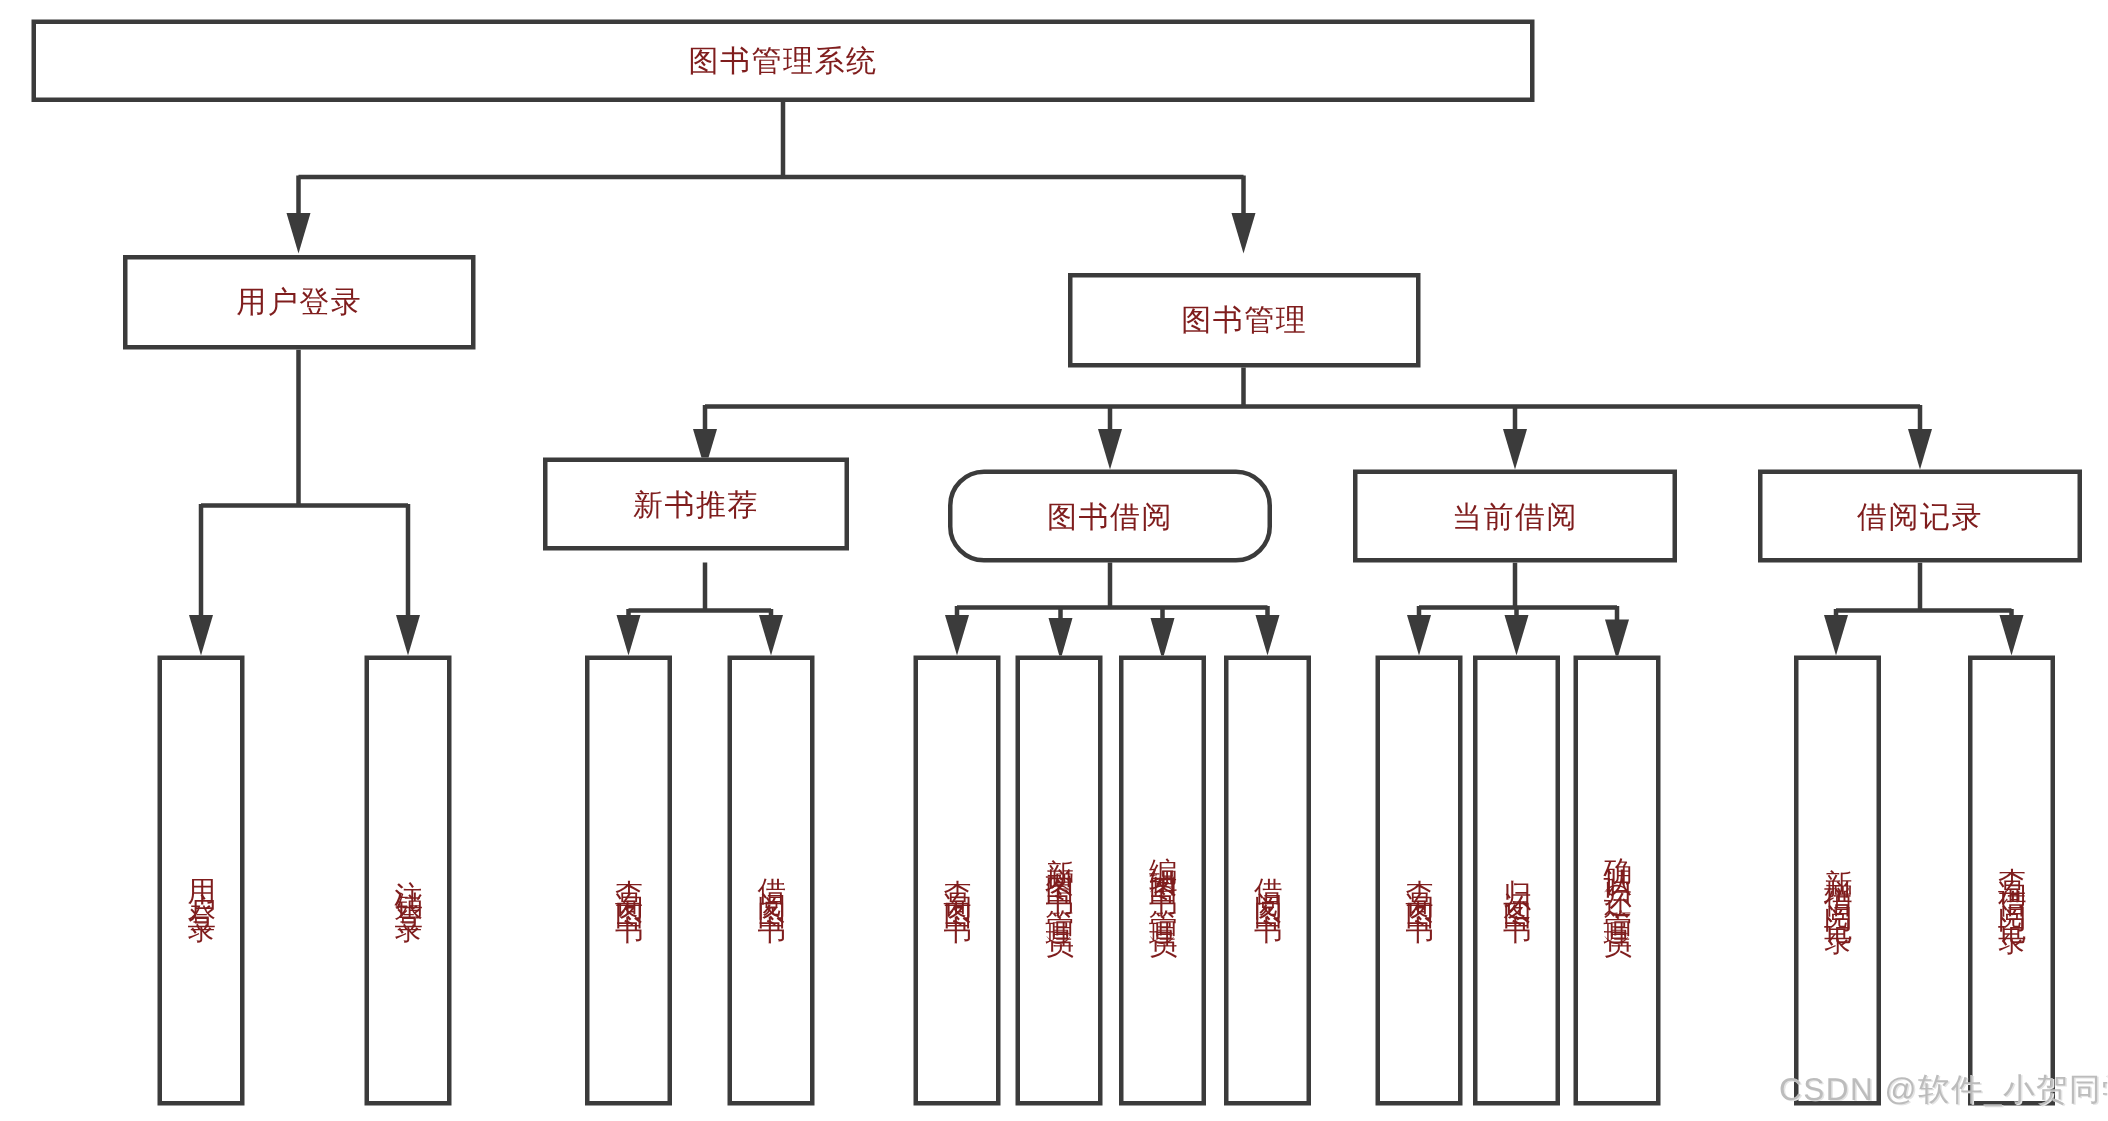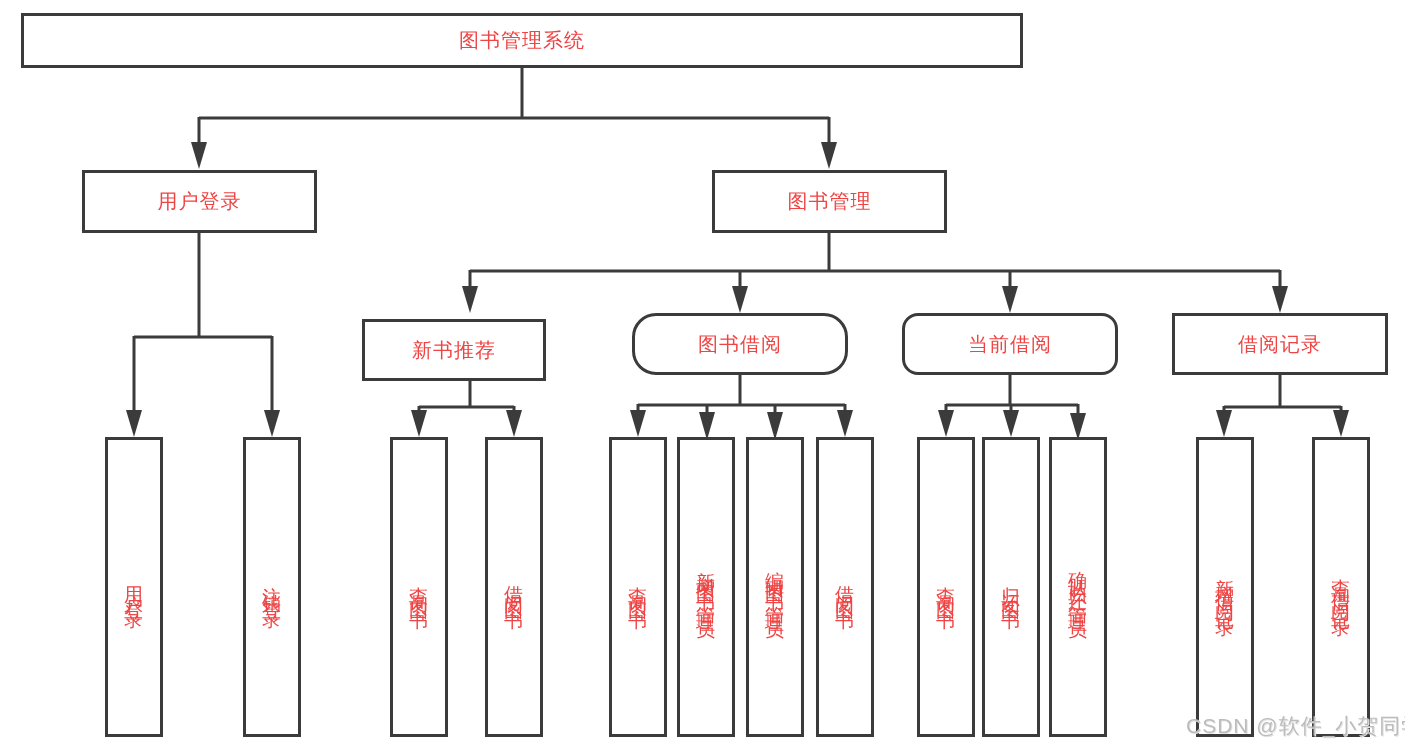--- a/index.html
+++ b/index.html
@@ -21,45 +21,45 @@
     width: 1405px; height: 747px;
   }
   .node {
     position: absolute;
     box-sizing: border-box;
     border: 3px solid #3b3b3b;
     background: #ffffff;
     display: flex;
     align-items: center;
     justify-content: center;
-    color: #ef4444;
+    color: #7f1d1d;
     font-size: 20px;
     letter-spacing: 1px;
   }
   .leaf {
     top: 437px;
     height: 300px;
     width: 58px;
   }
   .vtext {
     writing-mode: vertical-rl;
     text-orientation: mixed;
     letter-spacing: 8px;
     font-size: 19px;
     line-height: 1;
   }
   .vtext.long { letter-spacing: 7px; }
 
   
   .b-root   { left: 21px;   top: 13px;  width: 1002px; height: 55px; }
   .b-login  { left: 82px;   top: 170px; width: 235px;  height: 63px; }
-  .b-manage { left: 712px;  top: 170px; width: 235px;  height: 63px; }
-  .b-l3-0   { left: 362px;  top: 319px; width: 184px;  height: 62px; }
+  .b-manage { left: 712px;  top: 182px; width: 235px;  height: 63px; }
+  .b-l3-0   { left: 362px;  top: 305px; width: 204px;  height: 62px; }
   .b-l3-1   { left: 632px;  top: 313px; width: 216px;  height: 62px; border-radius: 24px; }
-  .b-l3-2   { left: 902px;  top: 313px; width: 216px;  height: 62px; border-radius: 16px; }
+  .b-l3-2   { left: 902px;  top: 313px; width: 216px;  height: 62px; }
   .b-l3-3   { left: 1172px; top: 313px; width: 216px;  height: 62px; }
 
   .b-leaf-0  { left: 105px;  }
   .b-leaf-1  { left: 243px;  }
   .b-leaf-2  { left: 390px;  }
   .b-leaf-3  { left: 485px;  }
   .b-leaf-4  { left: 609px;  }
   .b-leaf-5  { left: 677px;  }
   .b-leaf-6  { left: 746px;  }
   .b-leaf-7  { left: 816px;  }

